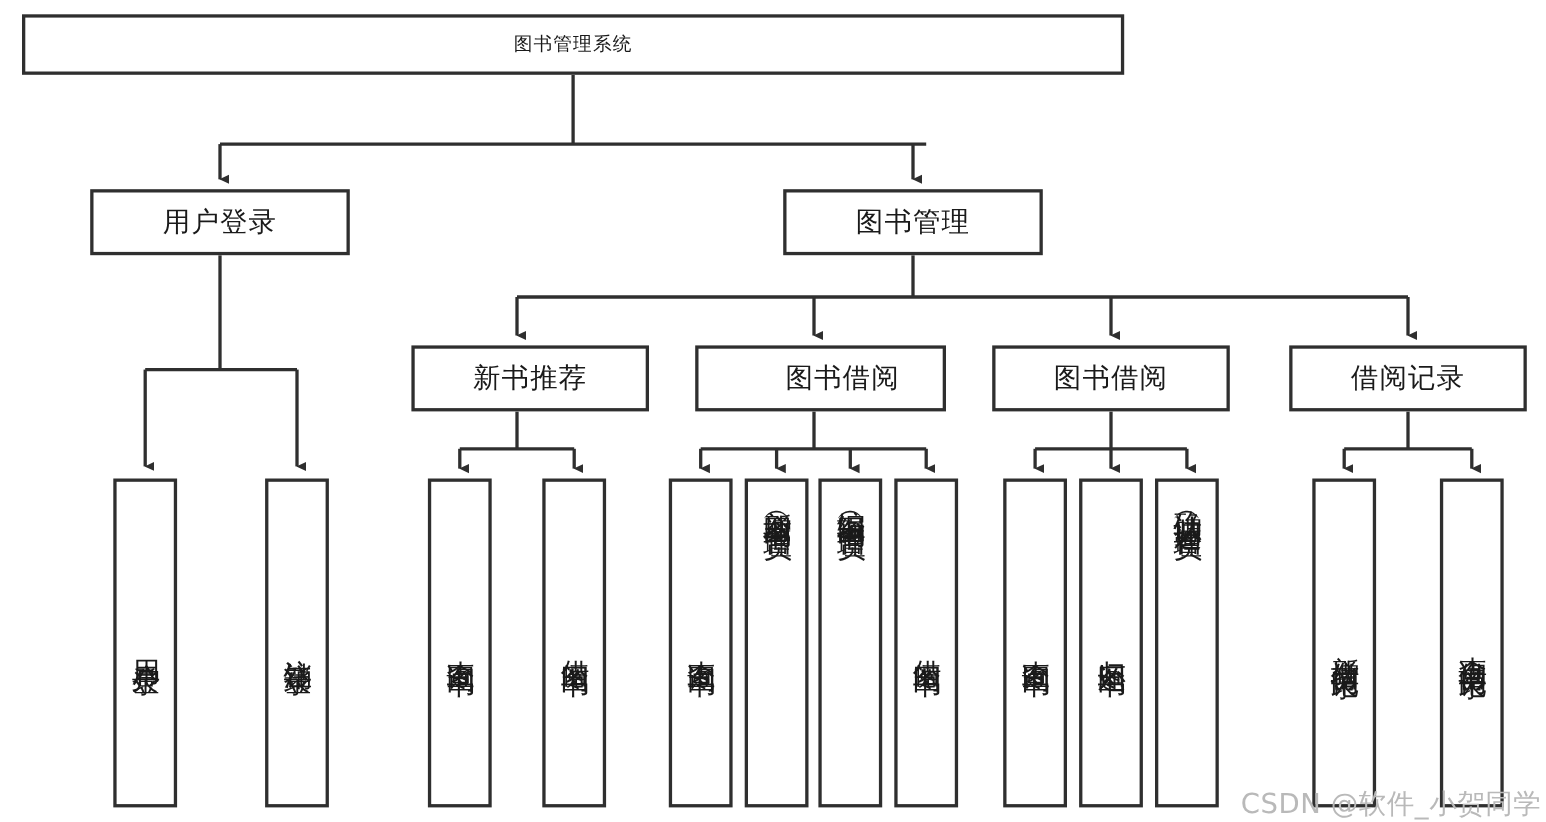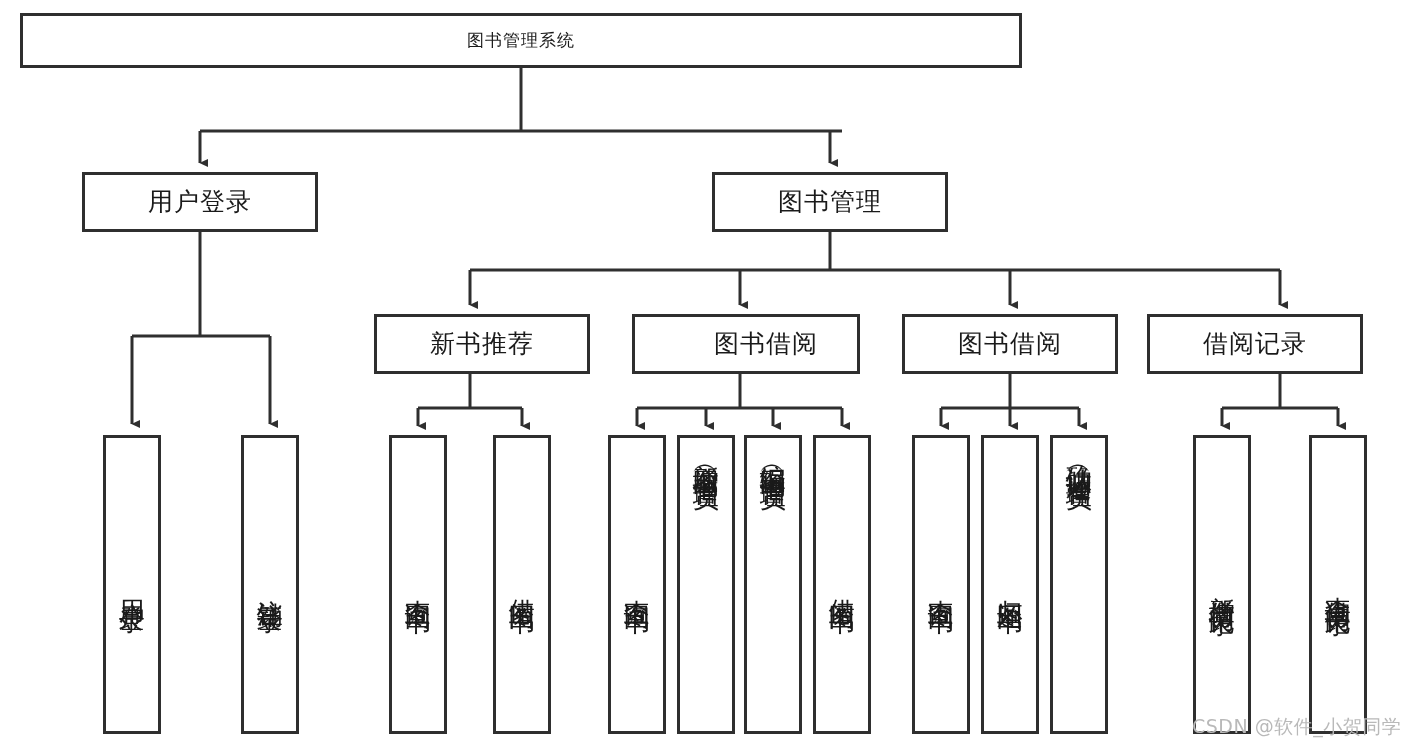--- a/index.html
+++ b/index.html
@@ -47,22 +47,22 @@
     font-size:26px;
     line-height:1.18;
     letter-spacing:3px;
     color:#1a1a1a;
     white-space:nowrap;
   }
   .leaf.center .vtext{ }
   .node.leaf.center{ align-items:center; padding-top:0; }
   .watermark{
     position:absolute;
-    left:1192px;top:714px;
-    font-size:19px;
+    left:1128px;top:714px;
+    font-size:25px;
     color:#b9b9b9;
     letter-spacing:0.5px;
     white-space:nowrap;
     font-family:"DejaVu Sans","Liberation Sans",sans-serif;
   }
 </style>
 </head>
 <body>
 
 <div id="diagram">
@@ -118,21 +118,21 @@
   </svg>
 
   <div class="node root h" style="left:20px;top:13px;width:1002px;height:55px;">图书管理系统</div>
 
   <div class="node h" style="left:82px;top:172px;width:236px;height:60px;">用户登录</div>
   <div class="node h" style="left:712px;top:172px;width:236px;height:60px;">图书管理</div>
 
   <div class="node h" style="left:362px;top:314px;width:216px;height:60px;margin-left:12px;">新书推荐</div>
   <div class="node h" style="left:632px;top:314px;width:228px;height:60px;padding-left:40px;">图书借阅</div>
   <div class="node h" style="left:902px;top:314px;width:216px;height:60px;">图书借阅</div>
-  <div class="node h" style="left:1147px;top:314px;width:216px;height:60px;">借阅记录</div>
+  <div class="node h" style="left:1172px;top:314px;width:216px;height:60px;">借阅记录</div>
 
   <div class="node leaf center" style="left:103px;top:435px;width:58px;height:299px;">
     <span class="vtext">用户登录</span>
   </div>
   <div class="node leaf center" style="left:241px;top:435px;width:58px;height:299px;">
     <span class="vtext">注销登录</span>
   </div>
 
   <div class="node leaf center" style="left:389px;top:435px;width:58px;height:299px;">
     <span class="vtext">查询图书</span>

